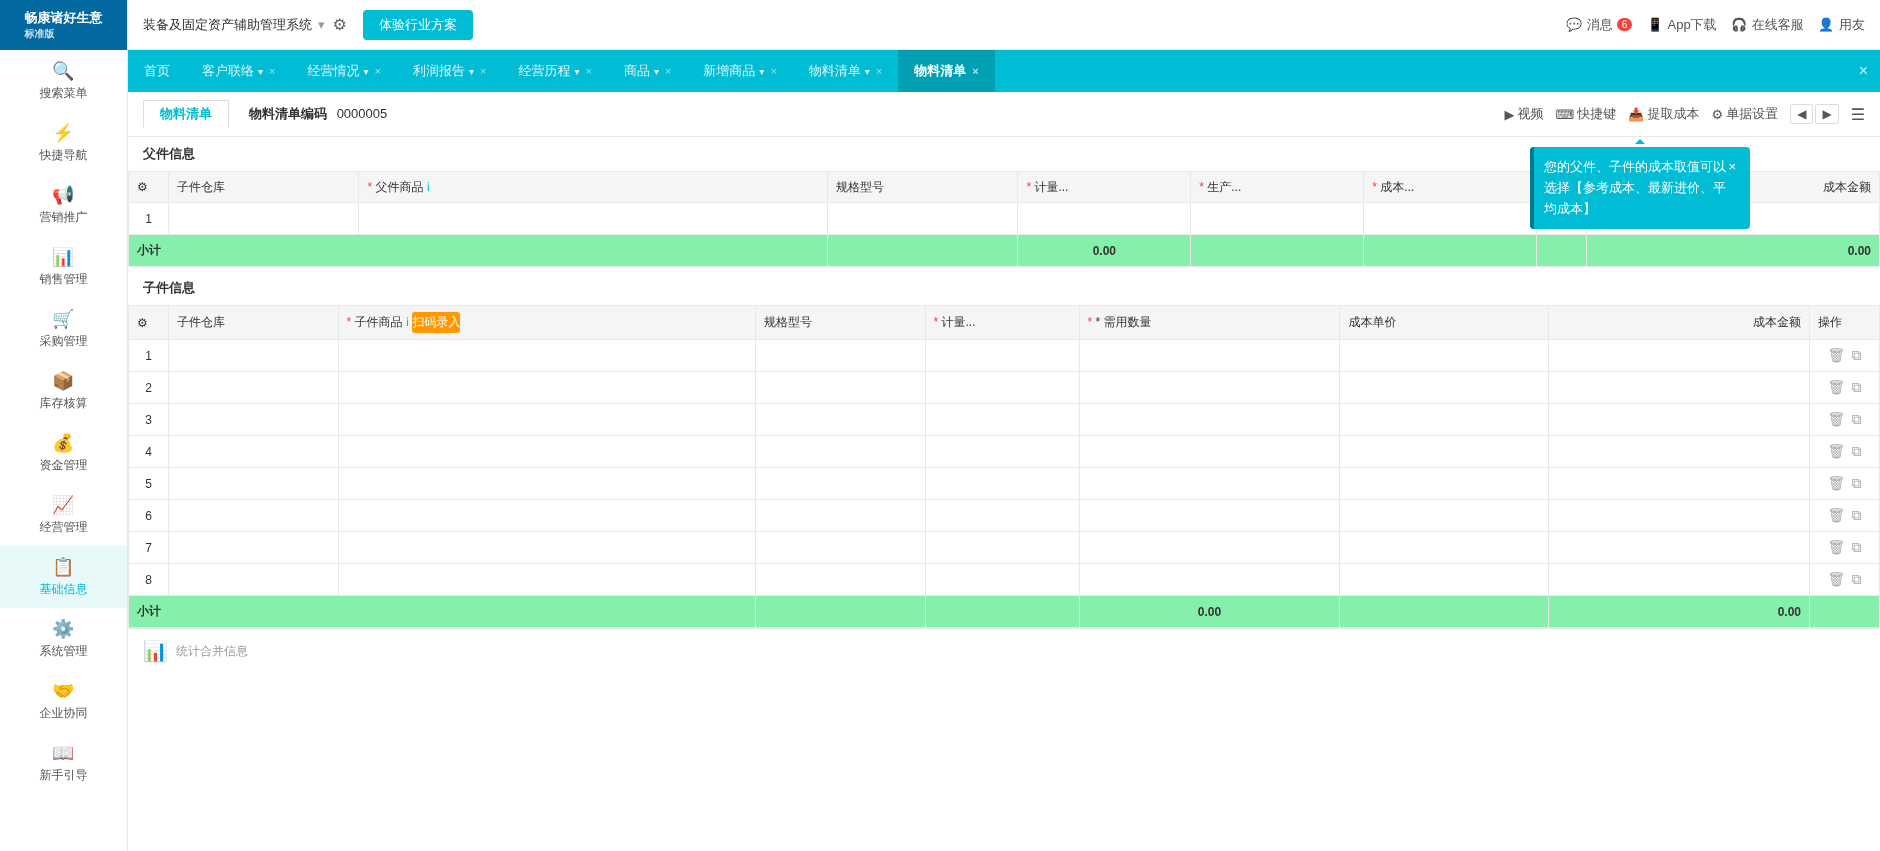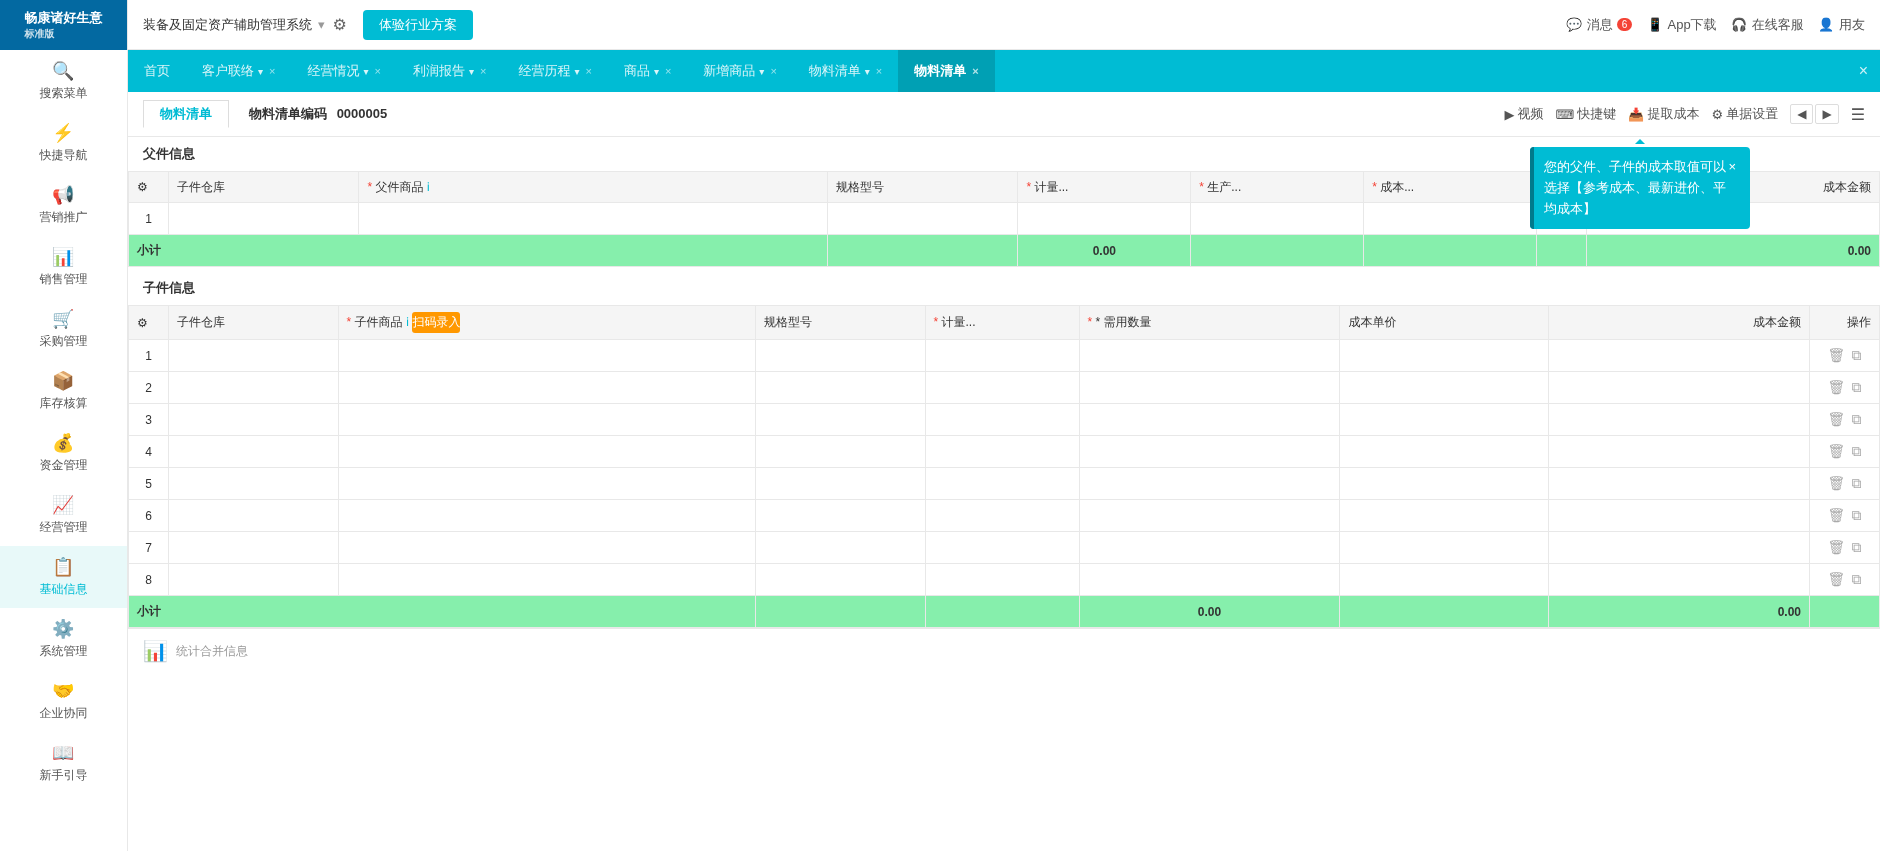--- a/index.html
+++ b/index.html
@@ -348,21 +348,21 @@
   <div class="content">
 
     <div class="page-header">
       <div class="page-header-tabs">
         <div class="page-header-tab active">
           <span>物料清单</span>
         </div>
       </div>
       <div class="page-header-code">
         <span>物料清单编码</span>
-        <span style="font-weight:bold;margin-left:6px;">0000005</span>
+        <span style="font-weight:normal;margin-left:6px;">0000005</span>
       </div>
       <div class="page-header-actions">
         <span>
           <span>▶</span>
           <span>视频</span>
         </span>
         <span>
           <span>⌨</span>
           <span>快捷键</span>
         </span>
@@ -483,21 +483,21 @@
                 <th style="min-width:100px;">
                   <span class="required-star">* </span>
                   <span>* 需用数量</span>
                 </th>
                 <th style="min-width:80px;">
                   <span>成本单价</span>
                 </th>
                 <th style="text-align:right;min-width:100px;">
                   <span>成本金额</span>
                 </th>
-                <th style="width:70px;text-align:right;">
+                <th style="width:70px;text-align:left;">
                   <span>操作</span>
                 </th>
               </tr>
             </thead>
             <tbody id="child-tbody">
             <tr>
       <td class="col-num">1</td>
       <td></td>
       <td></td>
       <td></td>

